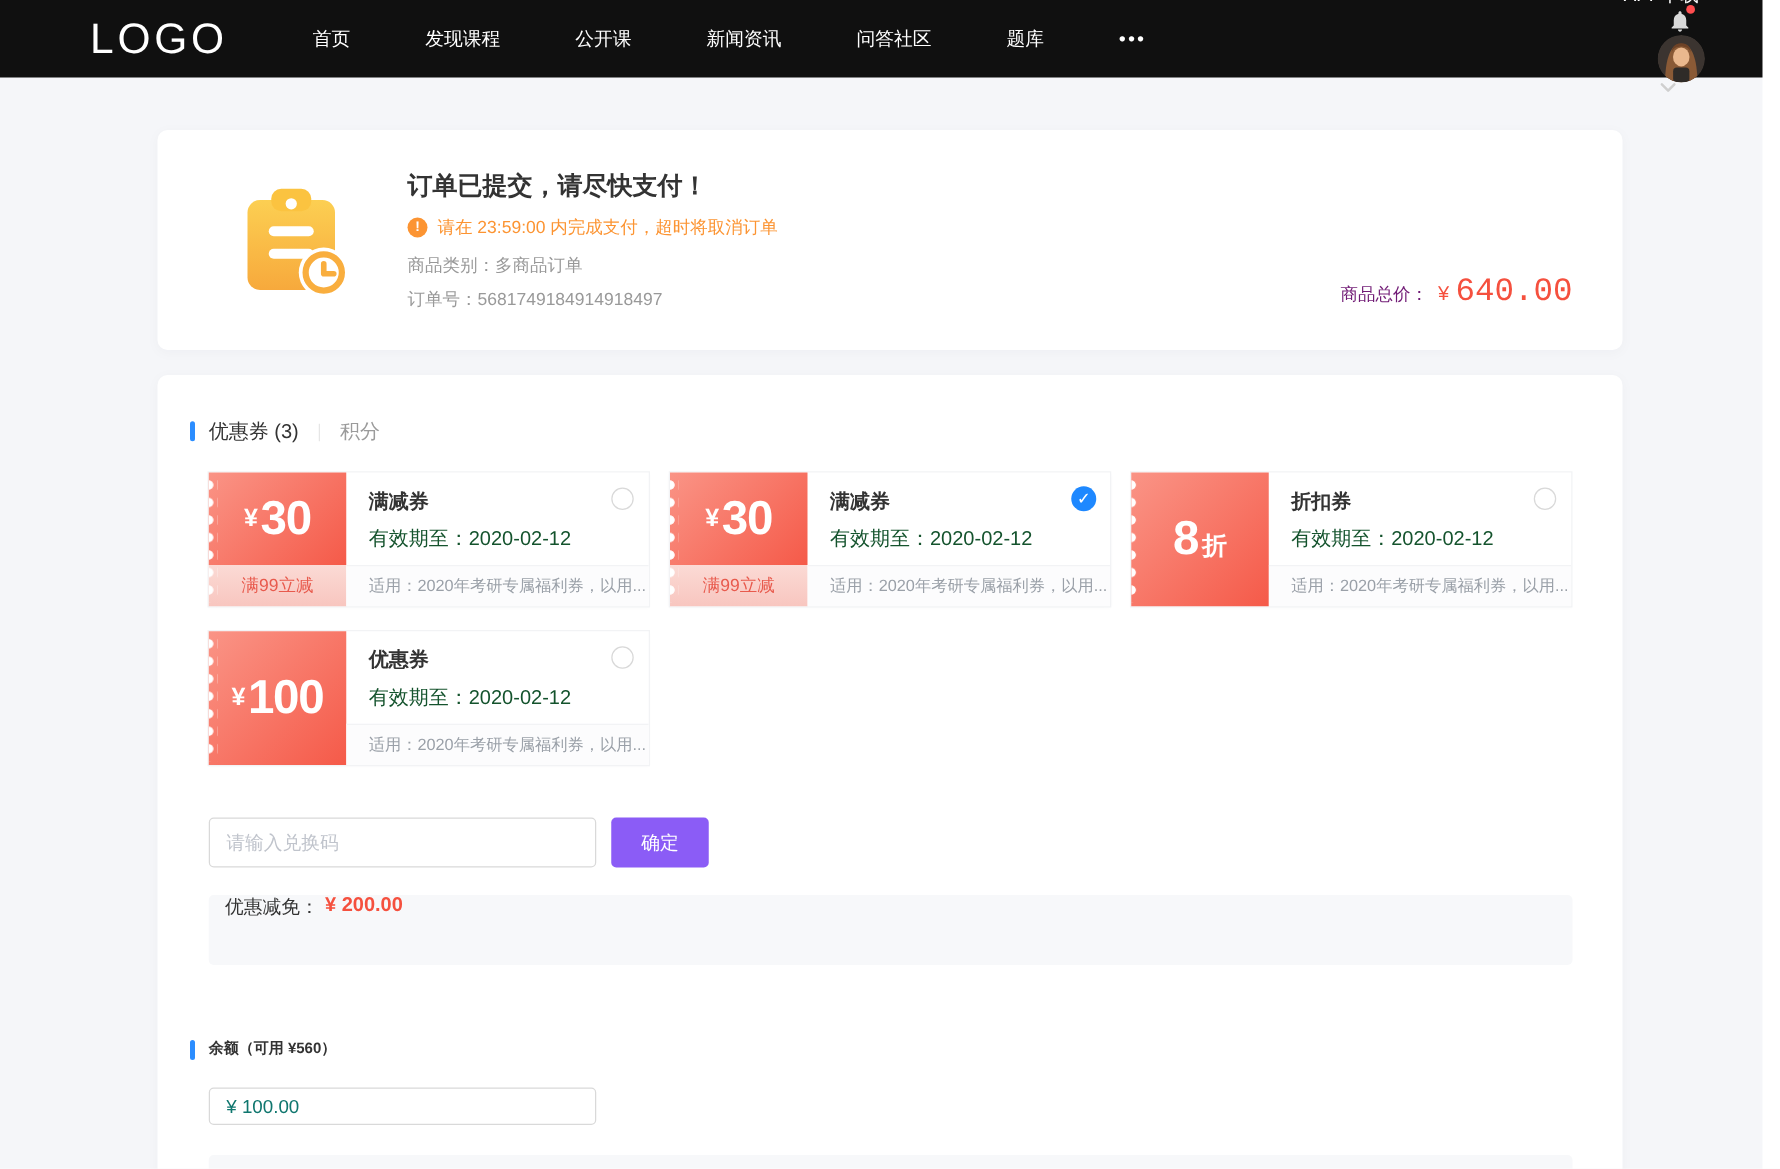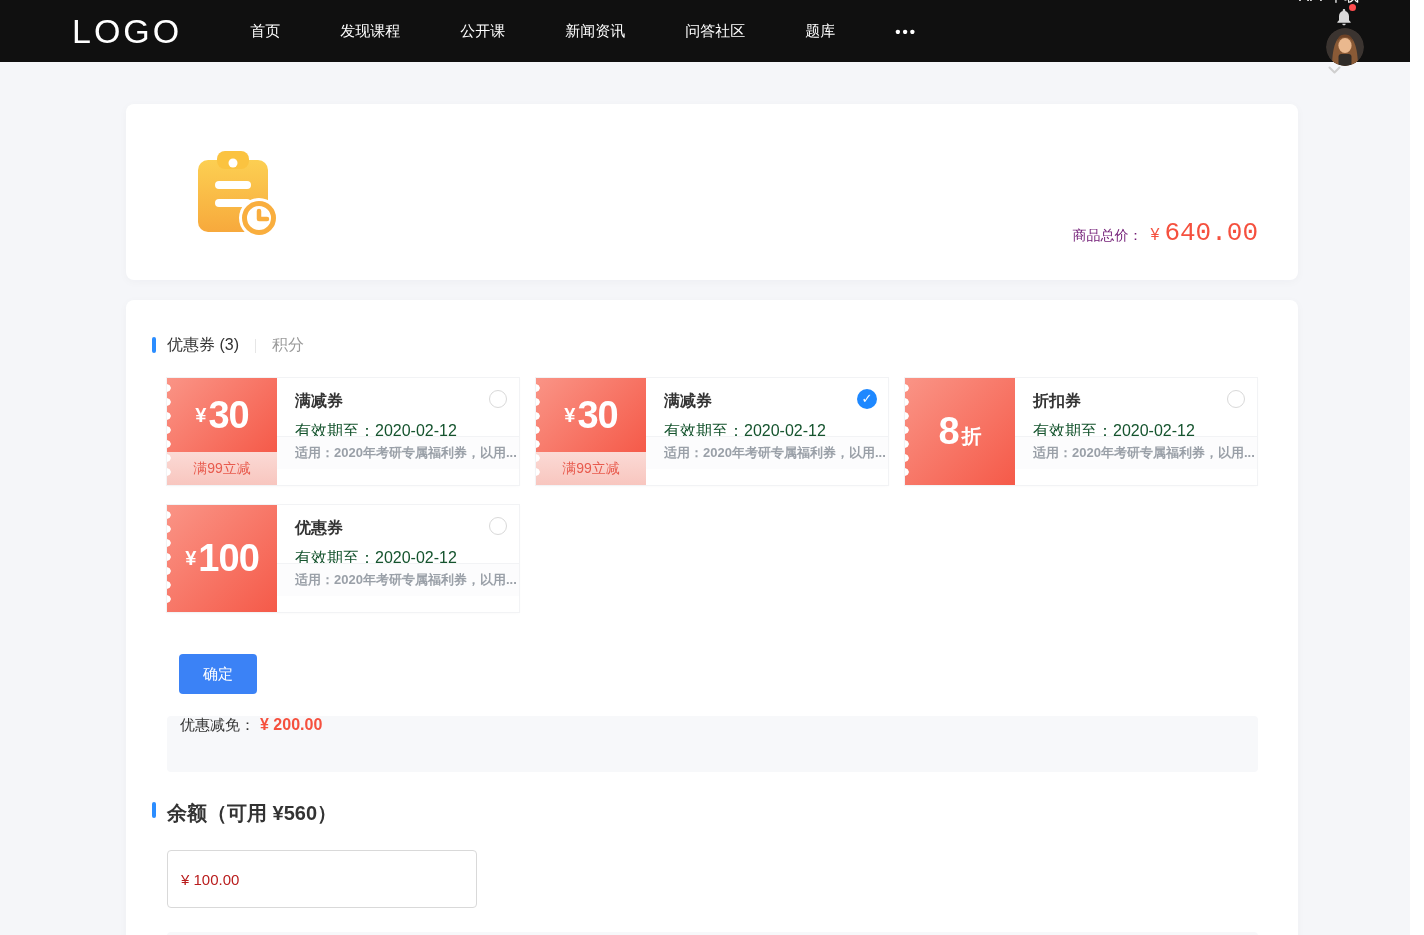--- a/index.html
+++ b/index.html
@@ -48,37 +48,37 @@
   .stub { width:110px; position:relative; display:flex; flex-direction:column; flex:none; }
   .stub::after { content:""; position:absolute; left:0; top:3px; bottom:3px; width:7px; background-image:radial-gradient(circle at 0 7px,#fff 3.4px,rgba(255,255,255,0) 4px); background-size:7px 14px; background-repeat:repeat-y; }
   .stub-main { flex:1; background:linear-gradient(135deg,#fa9486 0%,#f55a49 100%); display:flex; align-items:center; justify-content:center; color:#fff; }
   .stub-main .cur { font-size:20px; font-weight:600; margin-right:2px; }
   .stub-main .amt { font-size:38px; font-weight:700; letter-spacing:-1px; }
   .stub-main .suf { font-size:20px; font-weight:600; margin:10px 0 0 3px; }
   .stub-band { height:33px; background:linear-gradient(180deg,#fbdad5,#f8c6bf); color:#e85a4d; font-size:14px; display:flex; align-items:center; justify-content:center; flex:none; }
   .cinfo { flex:1; position:relative; padding:13px 14px 0 18px; overflow:hidden; }
   .ctitle { font-size:16px; font-weight:700; color:#333; }
   .cvalid { margin-top:9px; font-size:16px; color:#14532d; }
-  .cscope { position:absolute; left:0; right:0; bottom:16px; height:33px; line-height:32px; padding-left:18px; font-size:13px; color:#9aa0a8; background:#fcfcfd; border-top:1px solid #f2f3f5; white-space:nowrap; overflow:hidden;font-weight:bold; }
+  .cscope { position:absolute; left:0; right:0; bottom:0; height:33px; line-height:32px; padding-left:18px; font-size:13px; color:#9aa0a8; background:#fcfcfd; border-top:1px solid #f2f3f5; white-space:nowrap; overflow:hidden; }
   .radio { position:absolute; top:12px; right:12px; width:18px; height:18px; border:1px solid #d9d9d9; border-radius:50%; background:#fff; }
   .check { display:none; position:absolute; top:11px; right:11px; width:20px; height:20px; background:#1e88ff; border-radius:50%; color:#fff; font-size:13px; font-weight:700; line-height:20px; text-align:center; }
   .coupon.selected .check { display:block; }
 
   .redeem { margin-top:42px; display:flex; align-items:center; }
   .redeem input { width:310px; height:40px; border:1px solid #d9d9d9; border-radius:4px; padding:0 13px; font-size:15px; color:#333; outline:none; font-family:inherit; }
   .redeem input::placeholder { color:#c0c4cc; }
-  .redeem button { margin-left:12px; width:78px; height:40px; background:#3b82f6; border:none; border-radius:4px; color:#fff; font-size:15px; cursor:pointer; font-family:inherit; }
+  .redeem button { margin-left:12px; width:78px; height:40px; background:#8b5cf6; border:none; border-radius:4px; color:#fff; font-size:15px; cursor:pointer; font-family:inherit; }
 
   .discount-bar { margin-top:22px; height:56px; background:#f7f8fa; border-radius:4px; display:flex; align-items:flex-start; padding-left:13px; font-size:15px; color:#333; }
   .discount-bar .val { color:#f5503e; font-weight:700; font-size:16px; margin-left:5px; }
 
-  .sec-title { margin-top:28px; position:relative; font-size:20px; font-weight:700; color:#333; }
+  .sec-title { margin-top:58px; position:relative; font-size:12px; font-weight:700; color:#333; }
   .sec-title::before { content:""; position:absolute; left:-15px; top:2px; width:4px; height:16px; border-radius:2px; background:#2b8dff; }
 
-  .balance-input { margin-top:23px; width:310px; height:58px; border:1px solid #d9d9d9; border-radius:4px; padding:0 13px; font-size:15px; color:#b91c1c; outline:none; display:block; font-family:inherit; }
+  .balance-input { margin-top:23px; width:310px; height:30px; border:1px solid #d9d9d9; border-radius:4px; padding:0 13px; font-size:15px; color:#0f766e; outline:none; display:block; font-family:inherit; }
 
   .bottom-bar { margin-top:24px; height:56px; background:#f7f8fa; border-radius:4px; }
 
   .scrollbar { position:fixed; top:0; right:0; width:14px; height:935px; background:#fff; z-index:5; }
 </style>
 </head>
 <body>
 
 <header class="nav">
   <div class="logo">LOGO</div>
@@ -137,20 +137,33 @@
         <rect x="14" y="17" width="70" height="72" rx="10" fill="url(#yg)"></rect>
         <rect x="33" y="8" width="32" height="18" rx="8" fill="#fbc340"></rect>
         <circle cx="49" cy="20" r="4.5" fill="#fff"></circle>
         <rect x="31" y="38" width="36" height="8" rx="4" fill="#fff"></rect>
         <rect x="31" y="56" width="36" height="8" rx="4" fill="#fff"></rect>
         <circle cx="75" cy="75" r="20" fill="#fff"></circle>
         <circle cx="75" cy="75" r="14.5" fill="#fff" stroke="#f9ae3e" stroke-width="5"></circle>
         <path d="M75 68v8h8" stroke="#f9ae3e" stroke-width="4.5" fill="none" stroke-linecap="round" stroke-linejoin="round"></path>
       </svg>
     </div>
+    <div class="order-info">
+      <h1 class="order-title">订单已提交，请尽快支付！</h1>
+      <div class="order-warn">
+        <span class="warn-ic">!</span>
+        <span>请在 23:59:00 内完成支付，超时将取消订单</span>
+      </div>
+      <div class="order-meta">
+        <span>商品类别：</span><span>多商品订单</span>
+      </div>
+      <div class="order-meta">
+        <span>订单号：</span><span>5681749184914918497</span>
+      </div>
+    </div>
     <div class="order-total">
       <span class="lbl">商品总价：</span>
       <span class="cur">¥</span>
       <span class="val">640.00</span>
     </div>
   </section>
 
   <section class="main-card">
 
     <div class="tabs">
@@ -229,20 +242,21 @@
           <div class="cvalid"><span>有效期至：</span><span>2020-02-12</span></div>
           <div class="cscope">适用：2020年考研专属福利券，以用...</div>
           <span class="radio"></span>
 
         </div>
       </div>
 
     </div>
 
     <div class="redeem">
+      <input type="text" placeholder="请输入兑换码" style="">
       <button>确定</button>
     </div>
 
     <div class="discount-bar">
       <span>优惠减免：</span>
       <span class="val">¥ 200.00</span>
     </div>
 
     <div class="sec-title">余额（可用 ¥560）</div>
 

